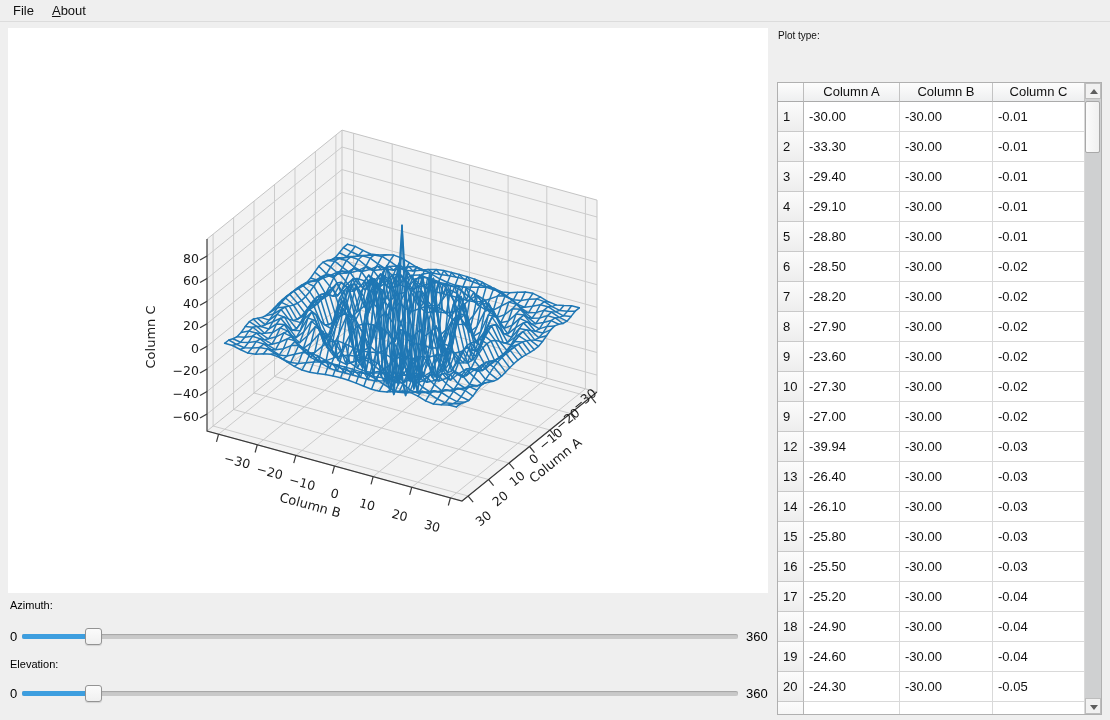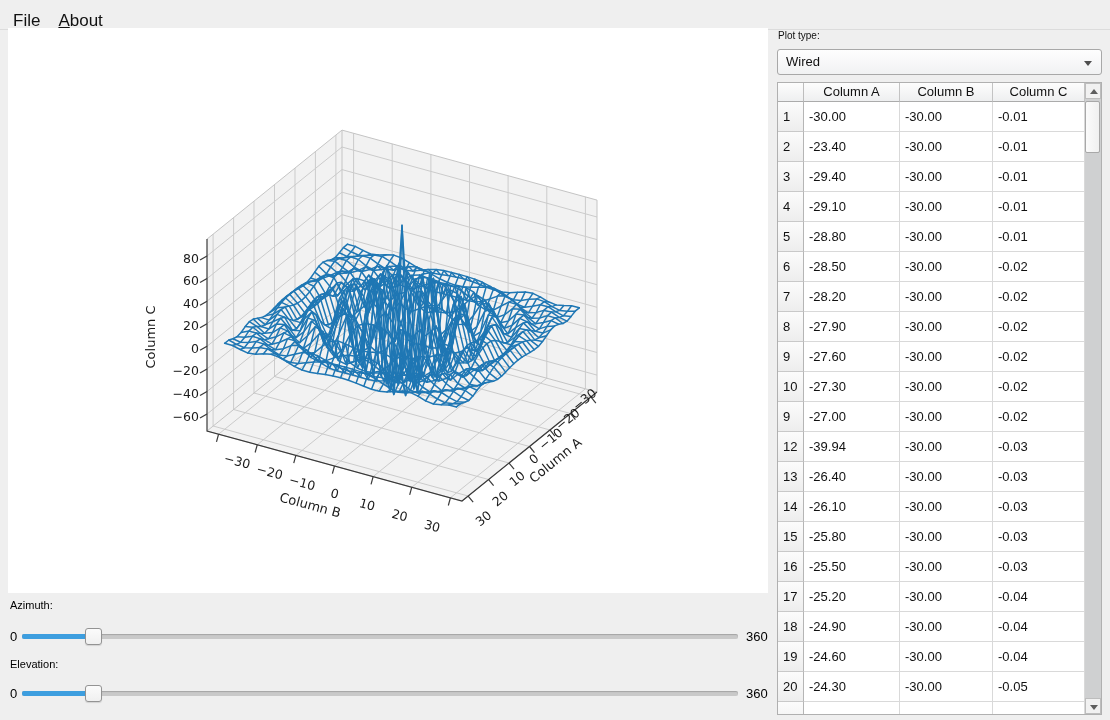--- a/index.html
+++ b/index.html
@@ -1,20 +1,20 @@
 <!DOCTYPE html>
 <html><head>
 <meta charset="utf-8">
 <style>
   html,body{margin:0;padding:0;}
   #app{position:relative;width:1110px;height:720px;background:#efefef;overflow:hidden;
        font-family:"Liberation Sans","DejaVu Sans",sans-serif;color:#111;}
   
   .menubar{position:absolute;left:0;top:0;width:1110px;height:22px;background:#efefef;
-           border-bottom:1px solid #dcdcdc;display:flex;padding-left:4px;box-sizing:border-box;font-size:17px;margin-top:8px;}
+           border-bottom:1px solid #dcdcdc;display:flex;padding-left:4px;box-sizing:border-box;font-size:13px;}
   .menu-item{padding:3px 9px 0 9px;height:19px;cursor:default;}
   .accel{text-decoration:underline;}
   
   .plot-canvas{position:absolute;left:8px;top:28px;width:760px;height:565px;background:#ffffff;}
   
   .ctl-label{position:absolute;font-size:11px;color:#000;}
   .slider-min,.slider-max{position:absolute;font-size:13px;color:#000;}
   .slider-track{position:absolute;left:22px;width:716px;height:5px;background:#c9c9c9;border-radius:2px;
                 box-shadow:inset 0 1px 1px rgba(0,0,0,.18);}
   .slider-fill{position:absolute;left:0;top:0;height:5px;background:#3d9edf;border-radius:2px;}
@@ -233,42 +233,38 @@
 
   <div class="ctl-label" style="left:10px;top:658px;text-align:right;">Elevation:</div>
   <div class="slider-min" style="left:10px;top:686px;">0</div>
   <div class="slider-track" style="top:691px;">
     <div class="slider-fill" id="elevation-fill" style="width: 71.41px;"></div>
   </div>
   <div class="slider-handle" id="elevation-handle" style="top: 685px; left: 84.91px;"></div>
   <div class="slider-max" style="left:746px;top:686px;">360</div>
 
   <div class="plot-type-label">Plot type:</div>
-  <div class="combo">
-    <span>Wired</span>
-    <span class="combo-arrow"></span>
-  </div>
 
   <div class="table-frame">
     <div class="thead">
       <div class="hcorner"></div>
       <div class="hcell w1">Column A</div>
       <div class="hcell w2">Column B</div>
       <div class="hcell w3">Column C</div>
     </div>
     <div class="tbody">
         <div class="trow">
           <div class="tnum">1</div>
           <div class="tcell">-30.00</div>
           <div class="tcell">-30.00</div>
           <div class="tcell">-0.01</div>
         </div>
         <div class="trow">
           <div class="tnum">2</div>
-          <div class="tcell">-23.40</div>
+          <div class="tcell">-33.30</div>
           <div class="tcell">-30.00</div>
           <div class="tcell">-0.01</div>
         </div>
         <div class="trow">
           <div class="tnum">3</div>
           <div class="tcell">-29.40</div>
           <div class="tcell">-30.00</div>
           <div class="tcell">-0.01</div>
         </div>
         <div class="trow">
@@ -296,21 +292,21 @@
           <div class="tcell">-0.02</div>
         </div>
         <div class="trow">
           <div class="tnum">8</div>
           <div class="tcell">-27.90</div>
           <div class="tcell">-30.00</div>
           <div class="tcell">-0.02</div>
         </div>
         <div class="trow">
           <div class="tnum">9</div>
-          <div class="tcell">-27.60</div>
+          <div class="tcell">-23.60</div>
           <div class="tcell">-30.00</div>
           <div class="tcell">-0.02</div>
         </div>
         <div class="trow">
           <div class="tnum">10</div>
           <div class="tcell">-27.30</div>
           <div class="tcell">-30.00</div>
           <div class="tcell">-0.02</div>
         </div>
         <div class="trow">

